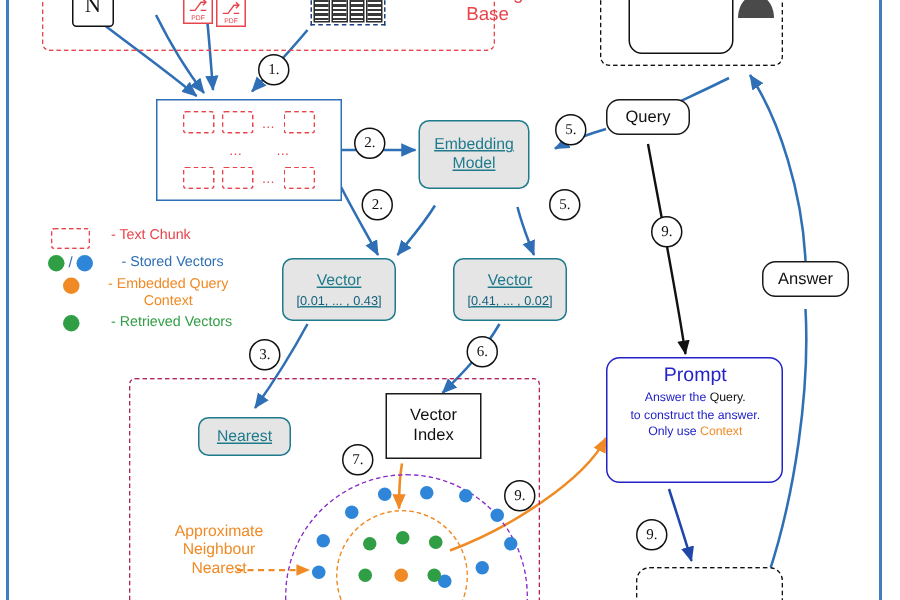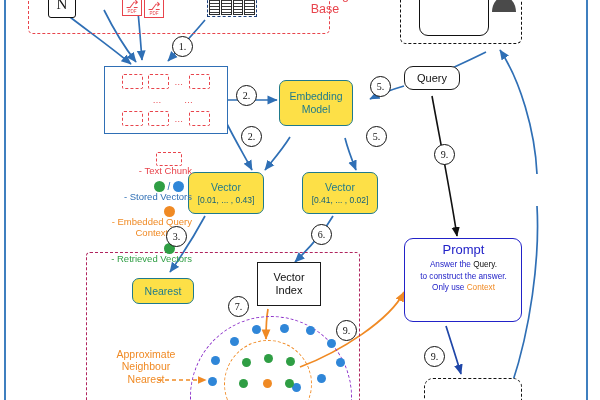--- a/index.html
+++ b/index.html
@@ -42,24 +42,25 @@
     align-items: center;
     justify-content: center;
     z-index: 4;
     text-align: center;
   }
 
   
   .teal-box {
     border: 1.6px solid #1f7a8c;
     border-radius: 7px;
-    background: #fde047;
+    background: #e5e5e5;
     color: #1f7a8c;
     font-size: 10.5px;
     line-height: 1.22;
+    text-decoration: underline;
   }
   .teal-box .sub {
     font-size: 8.5px;
     color: #14607a;
     margin-top: 1px;
   }
 
   
   .black-box {
     border: 1.8px solid #1a1a1a;
@@ -184,23 +185,22 @@
   .dot-green { background: #2f9e44; }
   .dot-orange{ background: #f08a24; }
 
   
   .legend {
     position: absolute;
     z-index: 5;
   }
   .legend-row {
     display: flex;
-    align-items: flex-end;
+    align-items: flex-start;
     margin-bottom: 4px;
-    flex-direction: column;
   }
   .legend-key {
     width: 46px;
     display: flex;
     align-items: center;
     justify-content: center;
     gap: 3px;
   }
   .legend-chunk {
     width: 24px;
@@ -450,20 +450,23 @@
 
   <div class="node teal-box" style="left:279px; top:80px; width:74px; height:46px;">
     <div>Embedding</div>
     <div>Model</div>
   </div>
 
   <div class="node black-box" style="left:404px; top:66px; width:56px; height:24px;">
     <div>Query</div>
   </div>
 
+  <div class="node black-box" style="left:508px; top:174px; width:58px; height:24px;">
+    <div>Answer</div>
+  </div>
 
   <div class="node teal-box" style="left:188px; top:172px; width:76px; height:42px;">
     <div>Vector</div>
     <div class="sub">[0.01, ... , 0.43]</div>
   </div>
 
   <div class="node teal-box" style="left:302px; top:172px; width:76px; height:42px;">
     <div>Vector</div>
     <div class="sub">[0.41, ... , 0.02]</div>
   </div>

